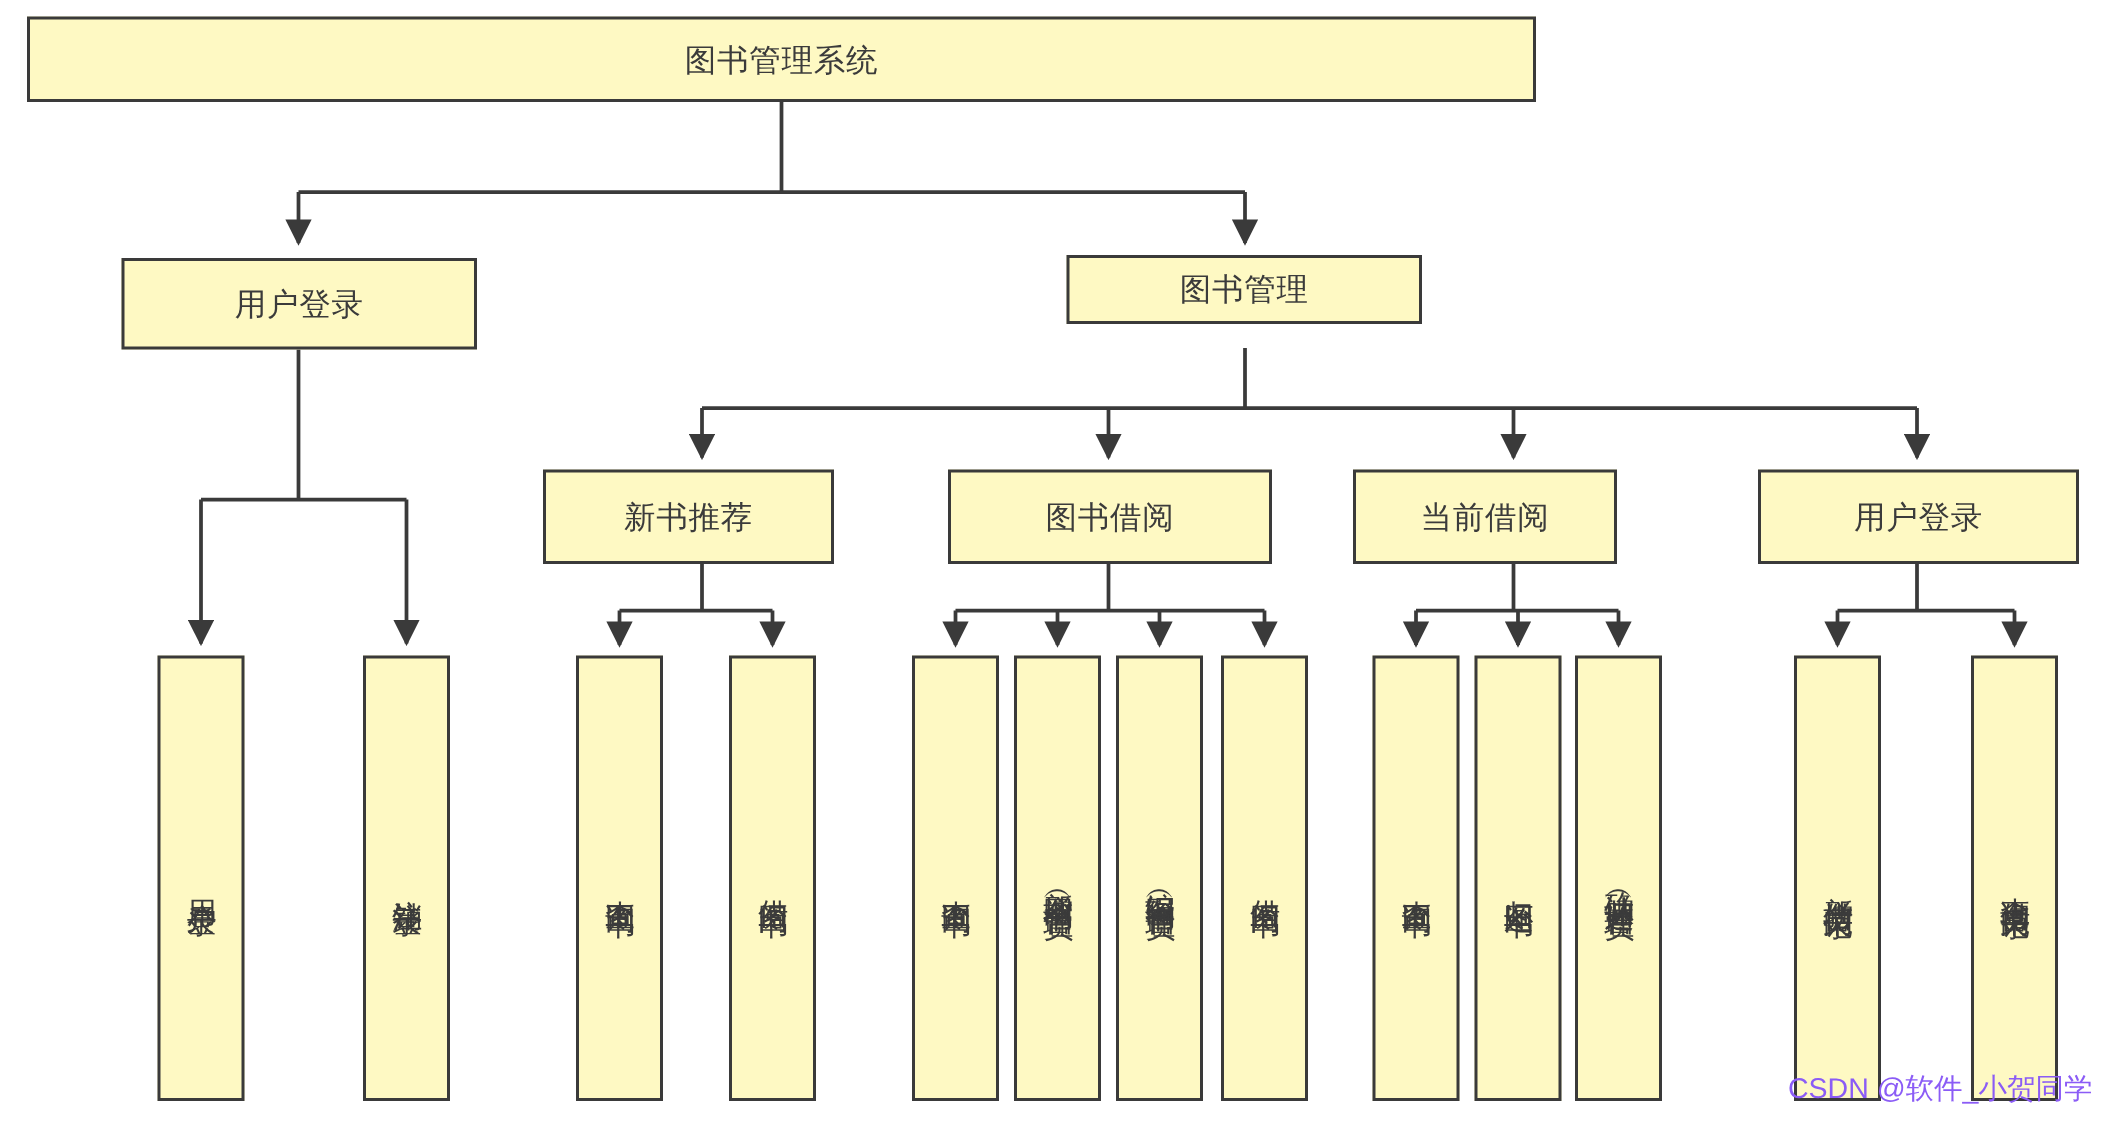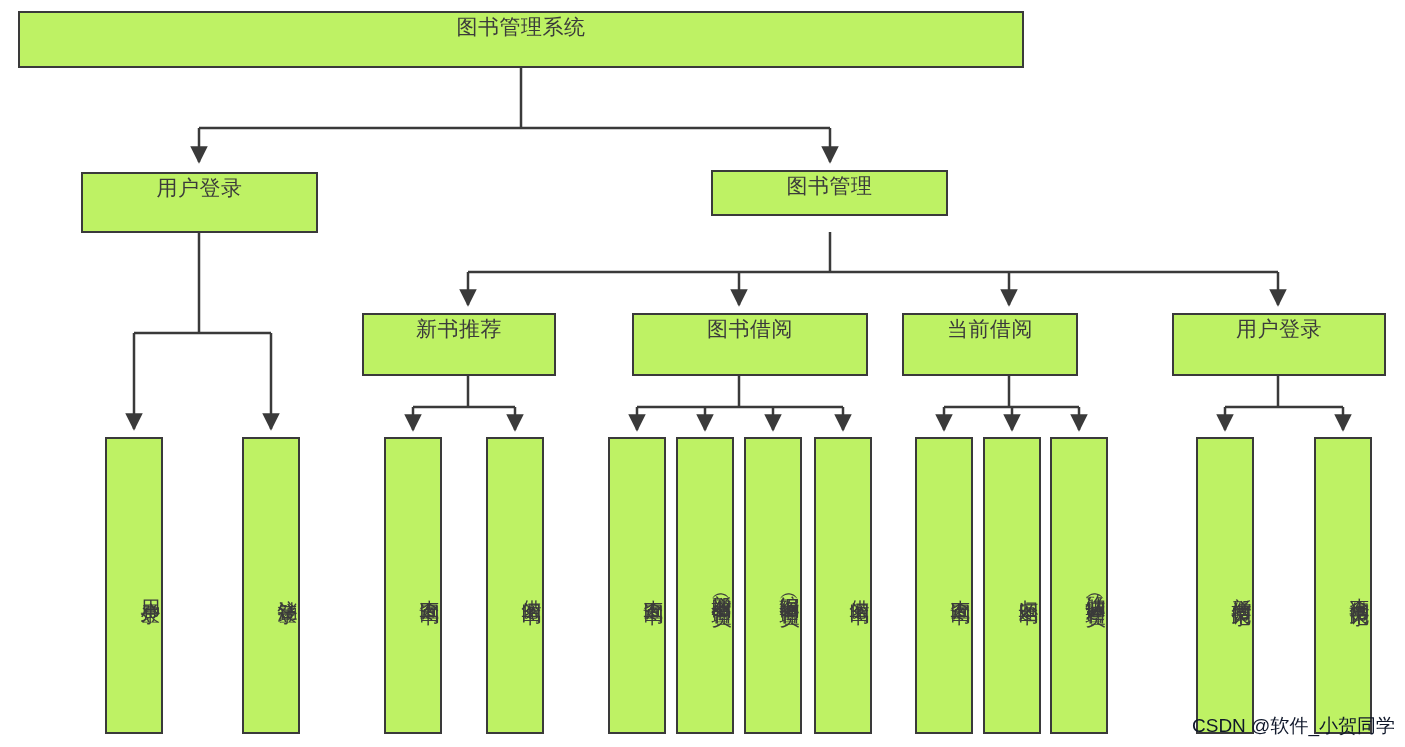--- a/index.html
+++ b/index.html
@@ -14,23 +14,23 @@
     position: relative;
     width: 1405px;
     height: 747px;
     background: #ffffff;
     overflow: hidden;
   }
   .node {
     position: absolute;
     box-sizing: border-box;
     border: 2.5px solid #3a3a3a;
-    background: #bef264;
+    background: #fef9c3;
     display: flex;
-    align-items: flex-start;
+    align-items: center;
     justify-content: center;
     color: #3b3b3b;
     text-align: center;
   }
   .node.horiz {
     font-size: 21px;
     letter-spacing: 0.5px;
   }
   .node.vert {
     font-size: 20px;
@@ -48,21 +48,21 @@
   .edge-layer {
     position: absolute;
     left: 0;
     top: 0;
     width: 1405px;
     height: 747px;
     pointer-events: none;
   }
   .watermark {
     position: absolute;
-    color: #0f172a;
+    color: #8b5cf6;
     font-size: 19px;
     white-space: nowrap;
     font-family: "Liberation Sans", "DejaVu Sans", sans-serif;
   }
 </style>
 </head>
 <body>
 
 <div id="canvas">
 
@@ -123,21 +123,21 @@
   <div class="node horiz" style="left:81px; top:172px; width:237px; height:61px;">
     <span>用户登录</span>
   </div>
   <div class="node horiz" style="left:711px; top:170px; width:237px; height:46px;">
     <span>图书管理</span>
   </div>
 
   <div class="node horiz" style="left:362px; top:313px; width:194px; height:63px;">
     <span>新书推荐</span>
   </div>
-  <div class="node horiz" style="left:632px; top:313px; width:236px; height:63px;">
+  <div class="node horiz" style="left:632px; top:313px; width:216px; height:63px;">
     <span>图书借阅</span>
   </div>
   <div class="node horiz" style="left:902px; top:313px; width:176px; height:63px;">
     <span>当前借阅</span>
   </div>
   <div class="node horiz" style="left:1172px; top:313px; width:214px; height:63px;">
     <span>用户登录</span>
   </div>
 
   <div class="node vert" style="left:105px; top:437px; width:58px; height:297px;">

